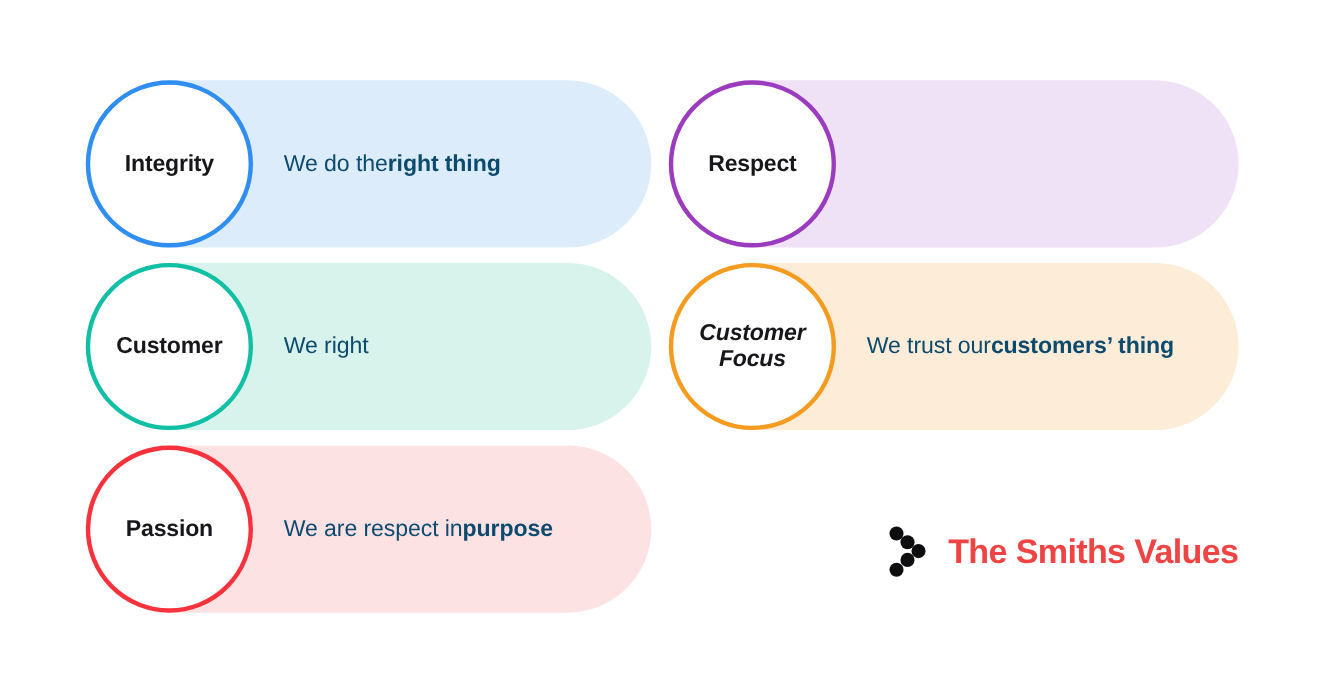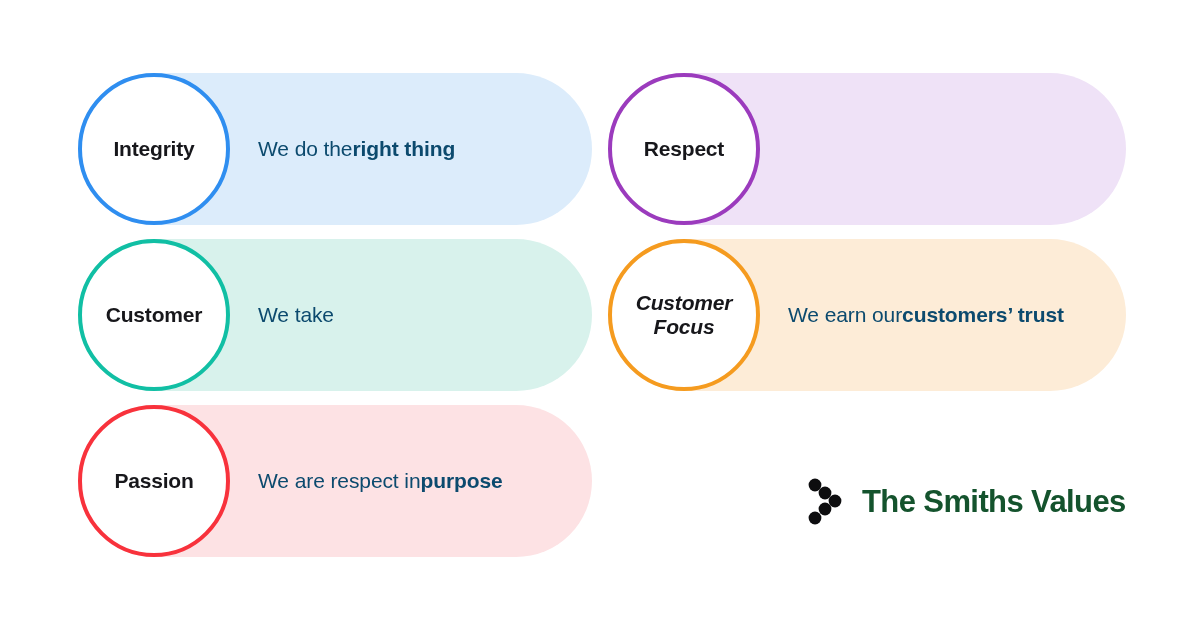--- a/index.html
+++ b/index.html
@@ -119,21 +119,21 @@
         <b>right thing</b>
     </div>
     <div class="badge" style="border-color: rgb(47, 142, 240);">
       <span class="badge-label">Integrity</span>
     </div>
   </div>
 
   <div class="value-row row-left row-r2">
     <div class="pill" style="background: rgb(216, 242, 236);"></div>
     <div class="desc">
-      <span>We take </span>
+      <span>We right </span>
     </div>
     <div class="badge" style="border-color: rgb(17, 191, 164);">
       <span class="badge-label">Customer</span>
     </div>
   </div>
 
   <div class="value-row row-left row-r3">
     <div class="pill" style="background: rgb(253, 226, 228);"></div>
     <div class="desc">
       <span>We are respect in </span>
@@ -147,33 +147,33 @@
   <div class="value-row row-right row-r1">
     <div class="pill" style="background: rgb(239, 226, 247);"></div>
     <div class="badge" style="border-color: rgb(155, 59, 189);">
       <span class="badge-label">Respect</span>
     </div>
   </div>
 
   <div class="value-row row-right row-r2">
     <div class="pill" style="background: rgb(253, 236, 215);"></div>
     <div class="desc">
-      <span>We earn our </span>
-        <b>customers’ trust</b>
+      <span>We trust our </span>
+        <b>customers’ thing</b>
     </div>
     <div class="badge" style="border-color: rgb(245, 155, 31); font-style: italic;">
       <span class="badge-label">Customer
 Focus</span>
     </div>
   </div>
 
   <div class="brand">
     <svg class="brand-mark" viewBox="0 0 36 48" aria-hidden="true">
       <circle cx="7" cy="7" r="6.4" fill="#0d0d0f"></circle>
       <circle cx="17" cy="15" r="6.4" fill="#0d0d0f"></circle>
       <circle cx="27" cy="23" r="6.4" fill="#0d0d0f"></circle>
       <circle cx="17" cy="31" r="6.4" fill="#0d0d0f"></circle>
       <circle cx="7" cy="40" r="6.4" fill="#0d0d0f"></circle>
     </svg>
-    <span class="brand-name" style="color: #14532d;">The Smiths Values</span>
+    <span class="brand-name" style="color: #ef4444;">The Smiths Values</span>
   </div>
 
 </div>
 
 </body></html>

